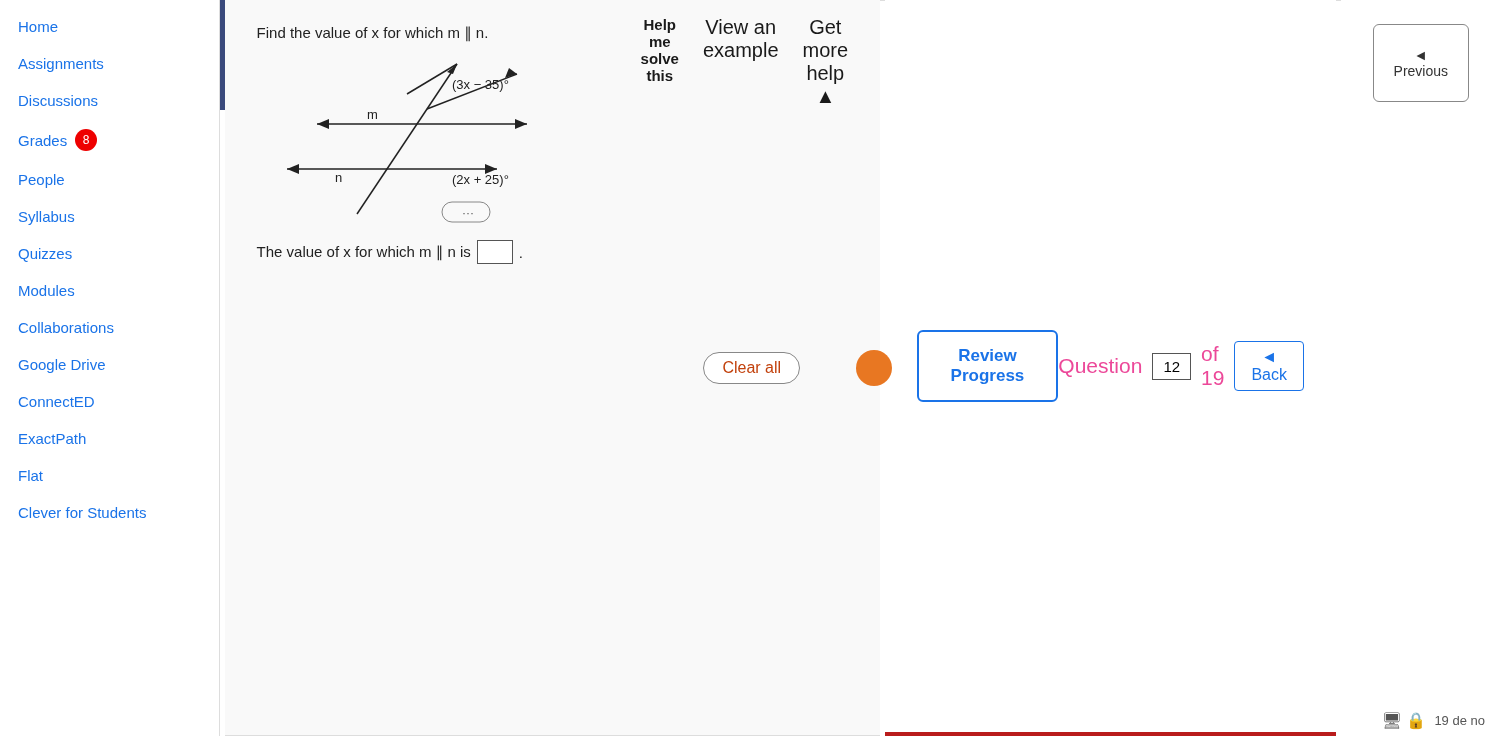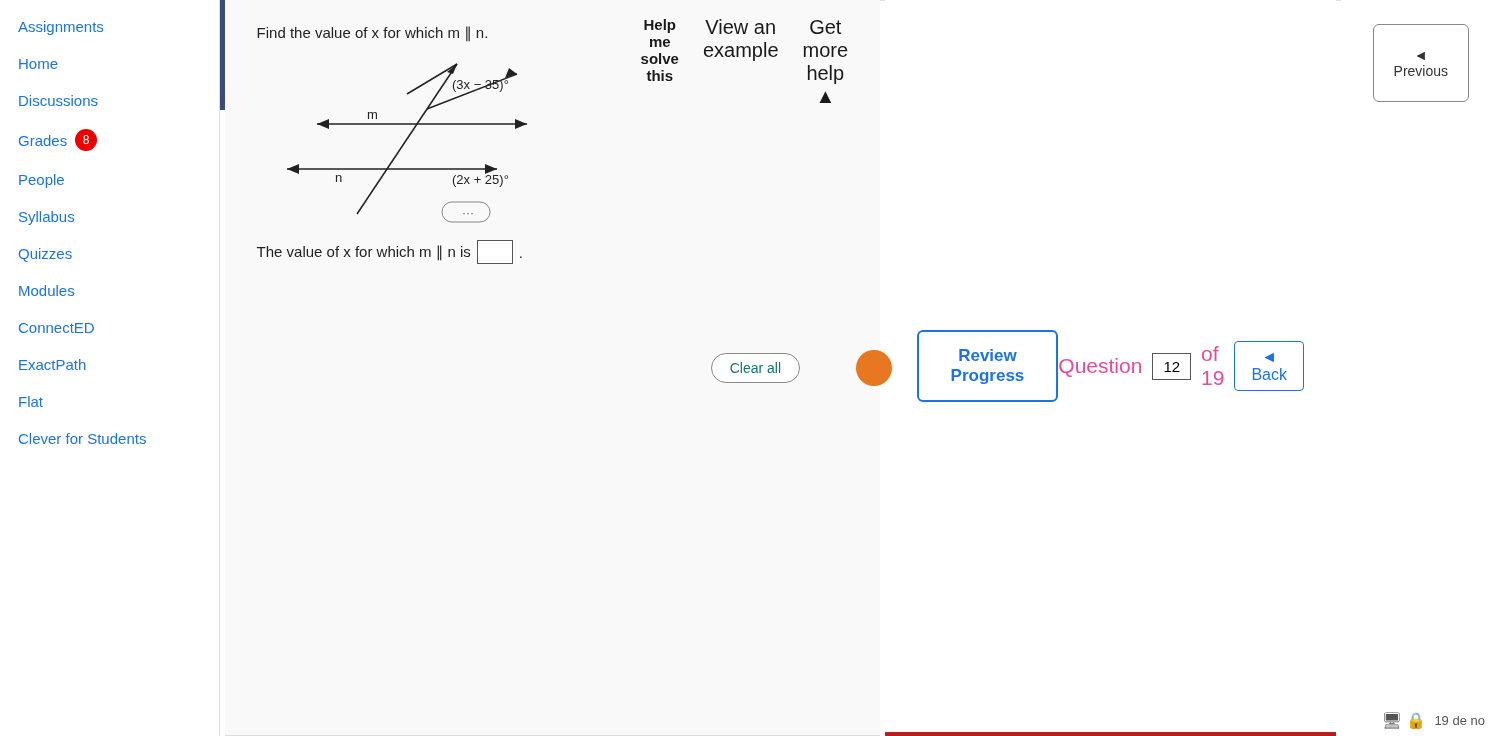--- a/index.html
+++ b/index.html
@@ -123,24 +123,24 @@
       cursor: pointer;
       background: none;
       border: none;
       text-decoration: none;
     }
 
     .clear-all-btn {
       border: 1px solid #888;
       border-radius: 20px;
       padding: 6px 18px;
-      font-size: 14px;
-      cursor: pointer;
-      background: #fff;
-      color: #0f766e;
+      font-size: 16px;
+      cursor: pointer;
+      background: #fff;
+      color: #c2410c;
       position: absolute;
       right: 80px;
       top: 50%;
       transform: translateY(-50%);
     }
 
     
     #review-area {
       padding: 28px 32px;
       background: #fff;
@@ -233,43 +233,49 @@
       height: 36px;
       background: #e87722;
       border-radius: 50%;
     }
   </style>
 </head>
 <body>
 
 <div id="sidebar">
   <div class="sidebar-item">
+    <span>Home</span>
+  </div>
+  <div class="sidebar-item">
     <span>Assignments</span>
-  </div>
-  <div class="sidebar-item">
-    <span>Home</span>
   </div>
   <div class="sidebar-item">
     <span>Discussions</span>
   </div>
   <div class="sidebar-item">
     <span>Grades</span>
     <span class="badge">8</span>
   </div>
   <div class="sidebar-item">
     <span>People</span>
   </div>
   <div class="sidebar-item">
     <span>Syllabus</span>
   </div>
   <div class="sidebar-item">
     <span>Quizzes</span>
   </div>
   <div class="sidebar-item">
     <span>Modules</span>
+  </div>
+  <div class="sidebar-item">
+    <span>Collaborations</span>
+  </div>
+  <div class="sidebar-item">
+    <span>Google Drive</span>
   </div>
   <div class="sidebar-item">
     <span>ConnectED</span>
   </div>
   <div class="sidebar-item">
     <span>ExactPath</span>
   </div>
   <div class="sidebar-item">
     <span>Flat</span>
   </div>

